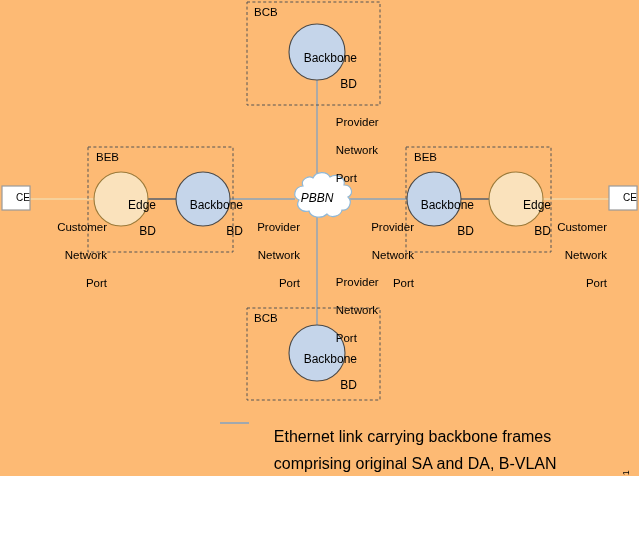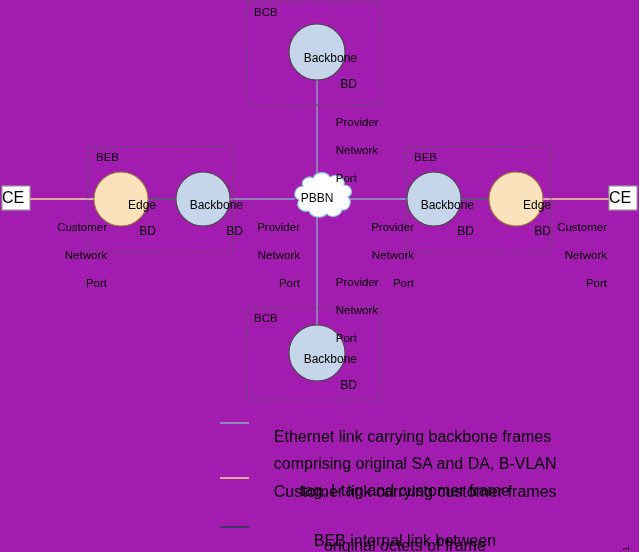--- a/index.html
+++ b/index.html
@@ -7,23 +7,23 @@
     padding: 0;
     background: #ffffff;
   }
   body {
     font-family: "Liberation Sans", sans-serif;
     color: #000000;
   }
   #diagram-root {
     position: relative;
     width: 639px;
-    height: 552px;
+    height: 476px;
     overflow: hidden;
-    background: #a21caf;
+    background: #fdba74;
   }
   #diagram-svg {
     position: absolute;
     left: 0;
     top: 0;
     width: 639px;
     height: 552px;
   }
   .node-label,
   .port-label,
@@ -49,22 +49,22 @@
   .port-label {
     font-size: 11.5px;
     line-height: 14px;
   }
   .port-label.align-left  { text-align: left; }
   .port-label.align-center{ text-align: right; }
   .group-label {
     font-size: 11.5px;
   }
   .ce-label {
-    font-size: 16px;
-    text-align: left;
+    font-size: 10px;
+    text-align: right;
   }
   .legend-text {
     font-size: 16px;
     line-height: 13.5px;
     text-align: center;
   }
   #ref-number {
     position: absolute;
     right: 8px;
     bottom: 6px;
@@ -171,21 +171,21 @@
   <div class="node-label" style="left:481px; top:186px; width:70px;">
     <span>Edge</span><br>
     <span>BD</span>
   </div>
 
   <div class="node-label" style="left:277px; top:340px; width:80px;">
     <span>Backbone</span><br>
     <span>BD</span>
   </div>
 
-  <div class="cloud-label" style="left:287px; top:192px; width:60px;">PBBN</div>
+  <div class="cloud-label" style="left:287px; top:192px; width:60px;font-style:italic;">PBBN</div>
 
   <div class="ce-label" style="left:2px; top:191px; width:28px;">CE</div>
   <div class="ce-label" style="left:609px; top:191px; width:28px;">CE</div>
 
   <div class="port-label align-left" style="left:323px; top:101px; width:70px;">
     <span>Provider</span><br>
     <span>Network</span><br>
     <span>Port</span>
   </div>
 

